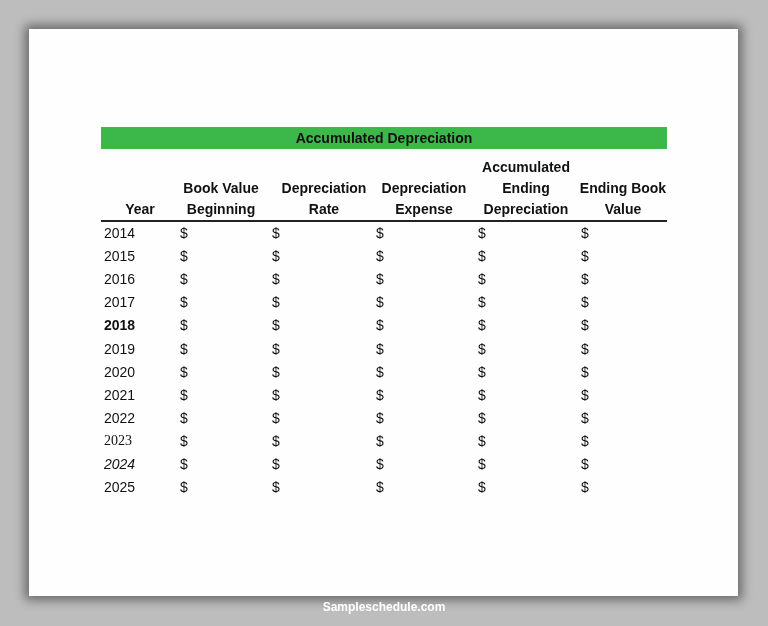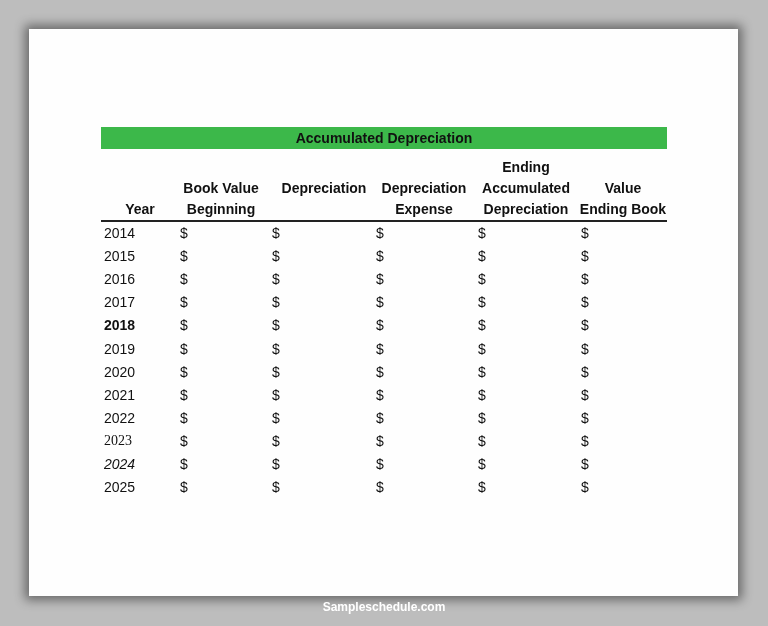--- a/index.html
+++ b/index.html
@@ -44,33 +44,34 @@
 <div id="headers">
     <div class="hdr" style="top: 199px; left: 80px; width: 120px;">
       <div>Year</div>
     </div>
     <div class="hdr" style="top: 178px; left: 161px; width: 120px;">
       <div>Book Value</div>
       <div>Beginning</div>
     </div>
     <div class="hdr" style="top: 178px; left: 264px; width: 120px;">
       <div>Depreciation</div>
+      <div>Rate</div>
     </div>
     <div class="hdr" style="top: 178px; left: 364px; width: 120px;">
       <div>Depreciation</div>
       <div>Expense</div>
     </div>
     <div class="hdr" style="top: 157px; left: 466px; width: 120px;">
+      <div>Accumulated</div>
       <div>Ending</div>
-      <div>Accumulated</div>
       <div>Depreciation</div>
     </div>
     <div class="hdr" style="top: 178px; left: 563px; width: 120px;">
+      <div>Ending Book</div>
       <div>Value</div>
-      <div>Ending Book</div>
     </div>
   </div>
 <div class="rule"></div>
 <div id="rows">
     <div class="cell" style="left: 104px; top: 225px;">2014</div>
     <div class="cell" style="left: 180px; top: 225px;">$</div>
     <div class="cell" style="left: 272px; top: 225px;">$</div>
     <div class="cell" style="left: 376px; top: 225px;">$</div>
     <div class="cell" style="left: 478px; top: 225px;">$</div>
     <div class="cell" style="left: 581px; top: 225px;">$</div>

